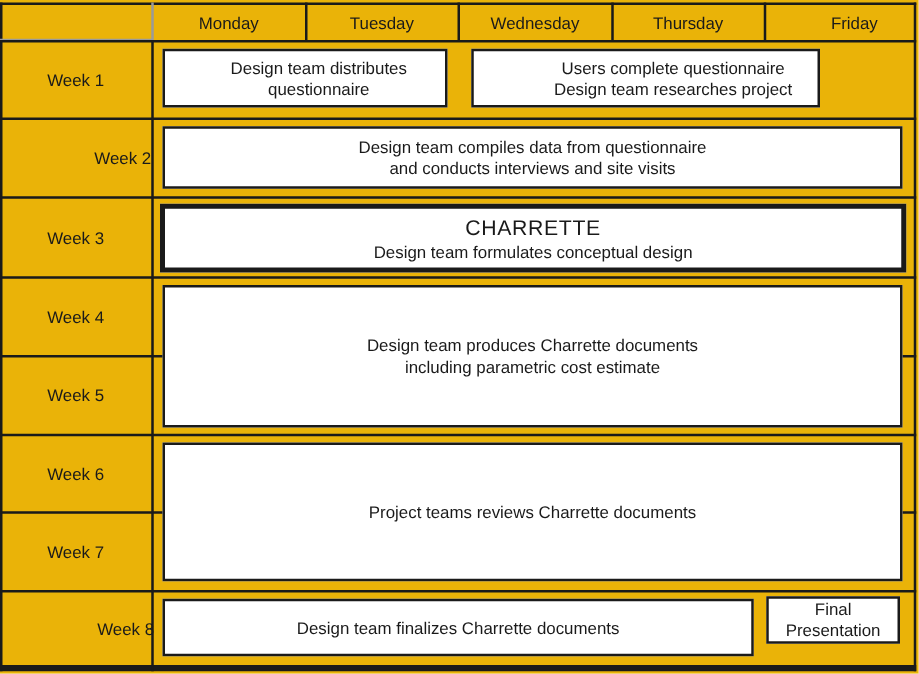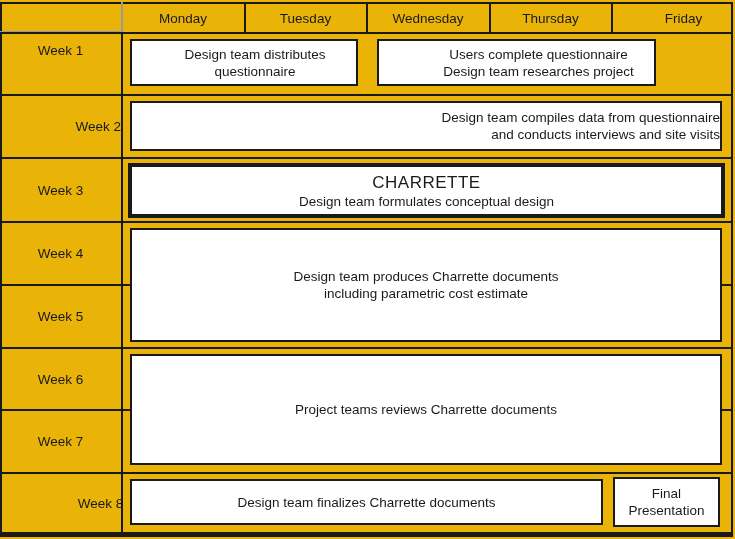--- a/index.html
+++ b/index.html
@@ -59,21 +59,21 @@
   <div class="cell" style="left:367px;top:4px;width:122px;height:28px;">
       <span>Wednesday</span>
     </div>
   <div class="cell" style="left:490px;top:4px;width:121px;height:28px;">
       <span>Thursday</span>
     </div>
   <div class="cell" style="left:612px;top:4px;width:143px;height:28px;">
       <span>Friday</span>
     </div>
 
-  <div class="cell" style="left:0;top:20px;width:121px;height:60px;">
+  <div class="cell" style="left:0;top:34px;width:121px;height:60px;">
       <span>Week 1</span>
     </div>
   <div class="cell" style="left:0;top:96px;width:121px;height:61px;justify-content:flex-end;">
       <span>Week 2</span>
     </div>
   <div class="cell" style="left:0;top:159px;width:121px;height:62px;">
       <span>Week 3</span>
     </div>
   <div class="cell" style="left:0;top:223px;width:121px;height:61px;align-items:center;">
       <span>Week 4</span>
@@ -94,21 +94,21 @@
   <div class="bar" style="left:130px;top:39px;width:228px;height:47px;padding-left:22px;">
     <span>Design team distributes</span>
     <span>questionnaire</span>
   </div>
 
   <div class="bar" style="left:377px;top:39px;width:279px;height:47px;padding-left:44px;">
     <span>Users complete questionnaire</span>
     <span>Design team researches project</span>
   </div>
 
-  <div class="bar" style="left:130px;top:101px;width:592px;height:50px;align-items:flex-end;">
+  <div class="bar" style="left:130px;top:101px;width:592px;height:50px;">
     <span>Design team compiles data from questionnaire</span>
     <span>and conducts interviews and site visits</span>
   </div>
 
   <div class="bar bar-thick" style="left:128px;top:163px;width:597px;height:55px;">
     <span class="charrette-title">CHARRETTE</span>
     <span>Design team formulates conceptual design</span>
   </div>
 
   <div class="bar" style="left:130px;top:228px;width:592px;height:114px;">
@@ -117,18 +117,18 @@
   </div>
 
   <div class="bar" style="left:130px;top:354px;width:592px;height:111px;">
     <span>Project teams reviews Charrette documents</span>
   </div>
 
   <div class="bar" style="left:130px;top:479px;width:473px;height:46px;">
     <span>Design team finalizes Charrette documents</span>
   </div>
 
-  <div class="bar" style="left:613px;top:477px;width:107px;height:50px;">
+  <div class="bar" style="left:613px;top:477px;width:107px;height:38px;">
     <span>Final</span>
     <span>Presentation</span>
   </div>
 
 </div>
 
 </body></html>

